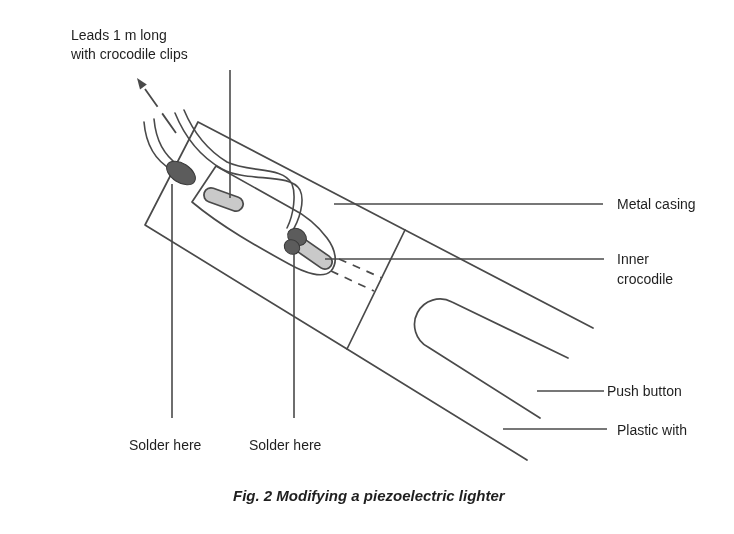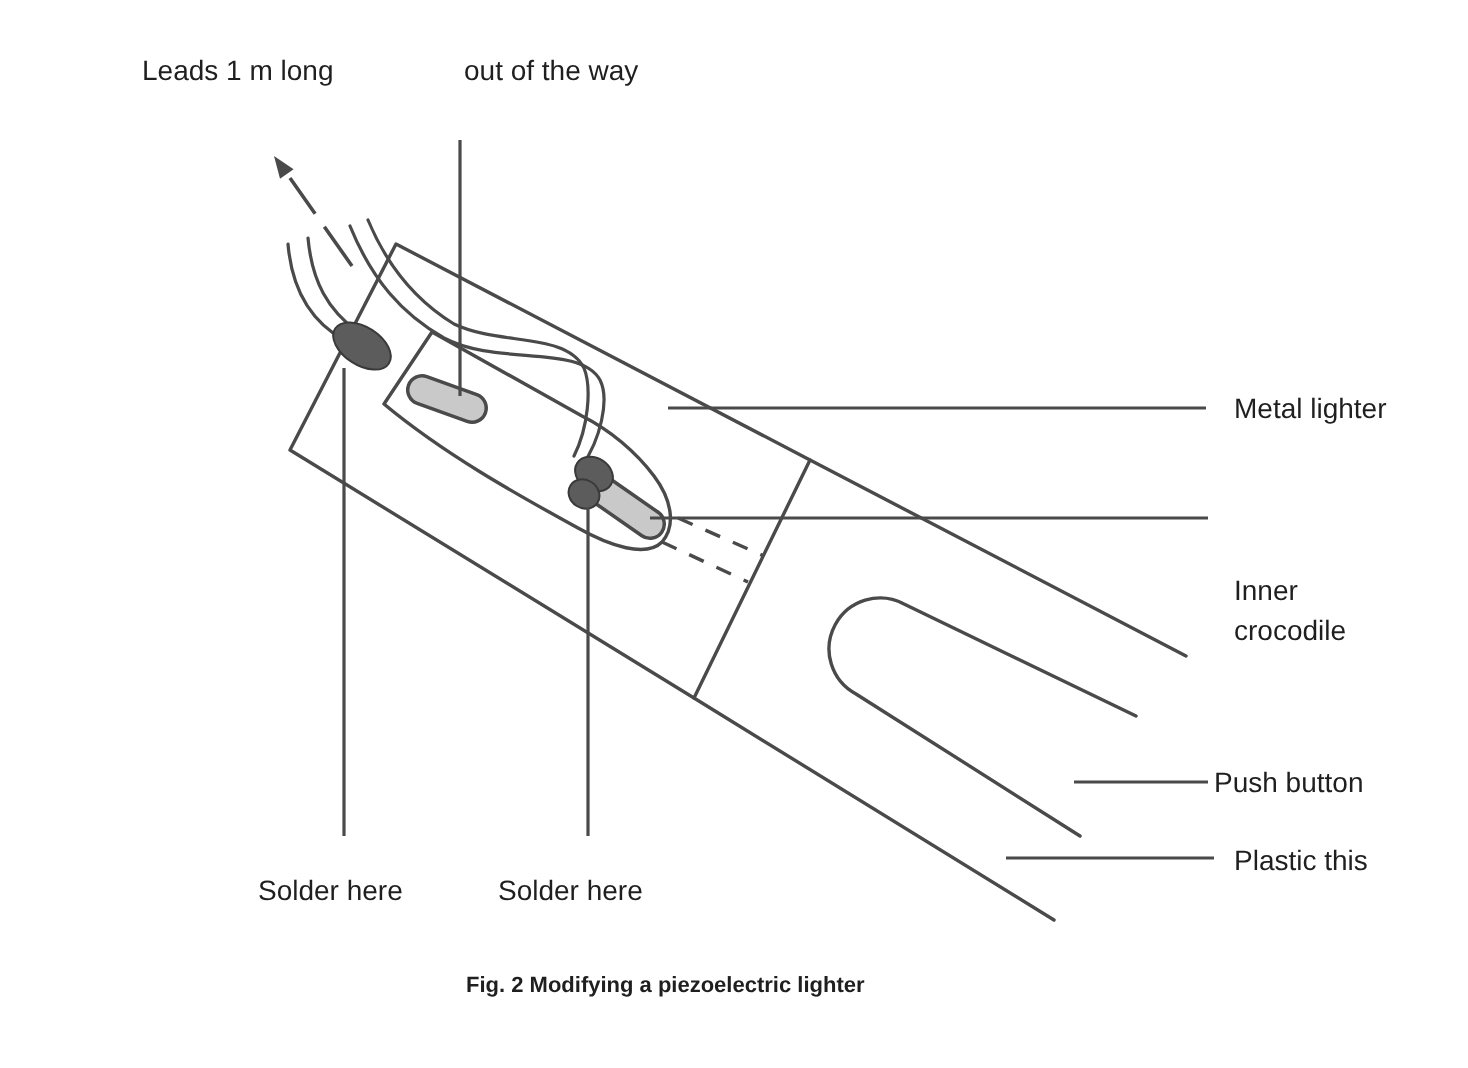--- a/index.html
+++ b/index.html
@@ -19,21 +19,21 @@
   .wire{fill:none;stroke:var(--line);stroke-width:1.6;stroke-linecap:round;}
   .blob{fill:var(--solder-blob);stroke:#3a3a3a;stroke-width:1;}
   .cap-outline{fill:none;stroke:var(--line);stroke-width:16;stroke-linecap:round;}
   .cap-fill{fill:none;stroke:var(--electrode-gray);stroke-width:12.5;stroke-linecap:round;}
   .arrow-shaft{fill:none;stroke:var(--line);stroke-width:1.8;stroke-dasharray:24 8;}
   .arrow-head{fill:var(--line);stroke:none;}
   .label{position:absolute;color:var(--text);font-size:14px;line-height:19px;white-space:nowrap;}
   .label.tight{line-height:16px;}
   .label.wide{line-height:20px;}
   .label span{display:block;}
-  .caption{position:absolute;color:var(--text);font-size:11px;font-weight:bold;white-space:nowrap;}
+  .caption{position:absolute;color:var(--text);font-size:15px;font-weight:bold;white-space:nowrap;font-style:italic;}
 </style>
 </head>
 <body>
 
 <div class="page">
 
   <svg class="diagram-svg" width="734" height="534" viewBox="0 0 734 534">
 
     <path class="stroke" d="M 198,122 L 405,230 L 347,349 L 145,225 Z"></path>
 
@@ -89,35 +89,35 @@
       <path class="leader" d="M 325,259 L 604,259"></path>
       <path class="leader" d="M 537,391 L 604,391"></path>
       <path class="leader" d="M 503,429 L 607,429"></path>
       <path class="leader" d="M 172,184 L 172,418"></path>
       <path class="leader" d="M 294,254 L 294,418"></path>
     </g>
   </svg>
 
   <div class="label" style="left:71px;top:26px;">
     <span>Leads 1 m long</span>
+    <span>with crocodile clips</span>
   </div>
 
   <div class="label" style="left:232px;top:26px;">
-    <span>out of the way</span>
   </div>
 
-  <div class="label tight" style="left:617px;top:196px;">Metal lighter</div>
+  <div class="label tight" style="left:617px;top:196px;">Metal casing</div>
 
-  <div class="label wide" style="left:617px;top:249px;margin-top:36px;">
+  <div class="label wide" style="left:617px;top:249px;">
     <span>Inner</span>
     <span>crocodile</span>
   </div>
 
   <div class="label tight" style="left:607px;top:383px;">Push button</div>
 
-  <div class="label tight" style="left:617px;top:422px;">Plastic this</div>
+  <div class="label tight" style="left:617px;top:422px;">Plastic with</div>
 
   <div class="label tight" style="left:129px;top:437px;">Solder here</div>
 
   <div class="label tight" style="left:249px;top:437px;">Solder here</div>
 
   <div class="caption" style="left:233px;top:487px;">Fig. 2 Modifying a piezoelectric lighter</div>
 </div>
 
 </body></html>

